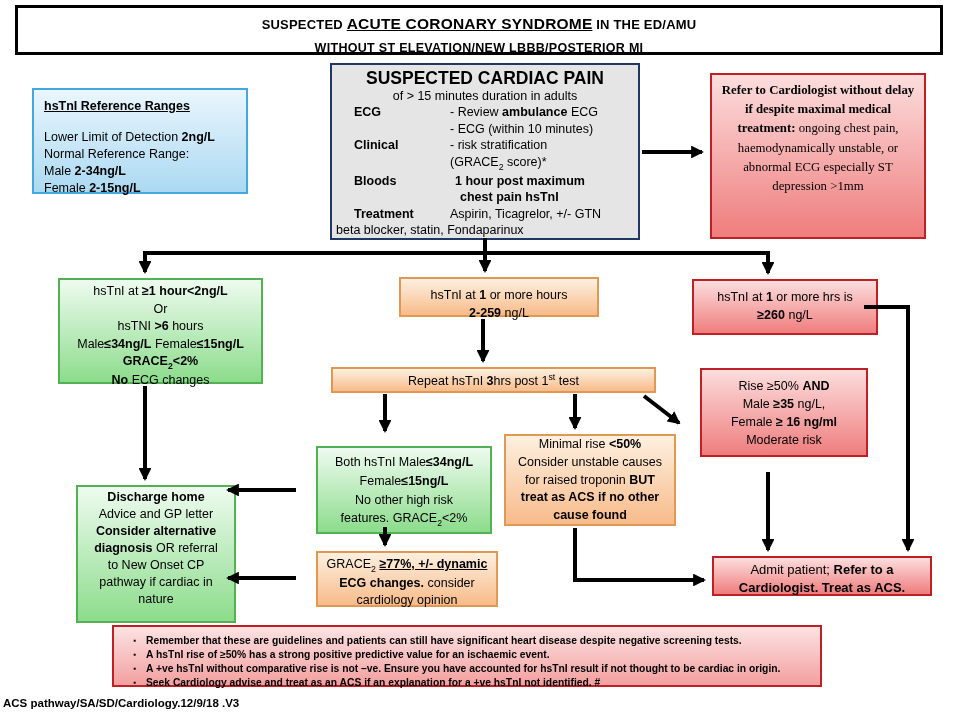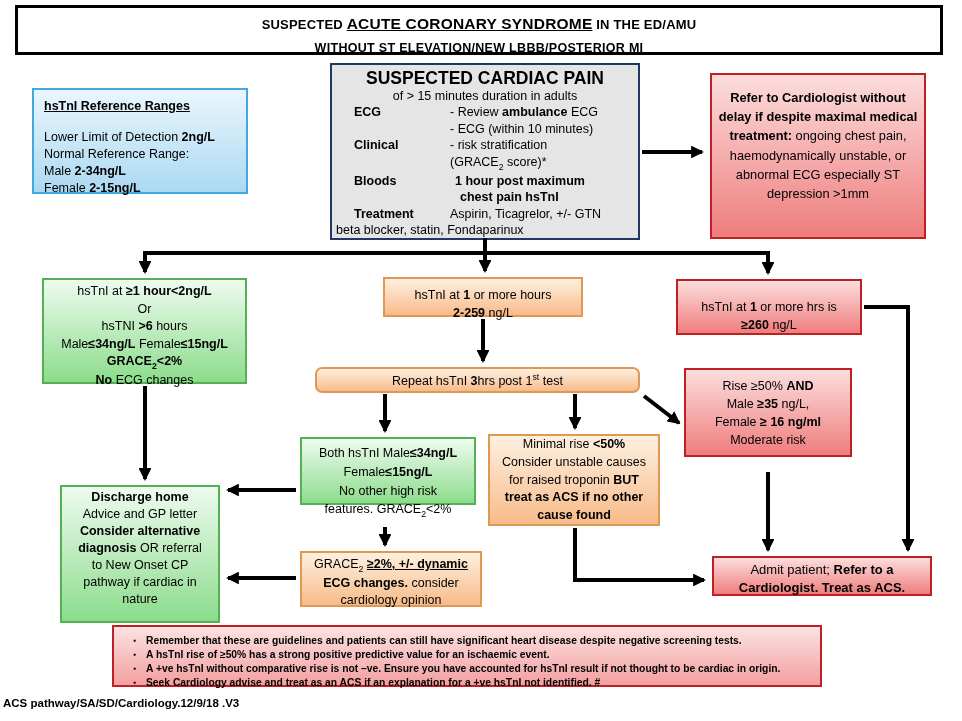--- a/index.html
+++ b/index.html
@@ -20,27 +20,27 @@
   #arrows{position:absolute;left:0;top:0;z-index:2;pointer-events:none;}
   .t1{font-size:13px;font-weight:bold;letter-spacing:.2px;}
   .t1 .big{font-size:15.5px;text-decoration:underline;}
   .t2{font-size:12.5px;font-weight:bold;margin-top:8px;letter-spacing:.3px;}
   .ref{font-size:12.5px;text-align:left;padding:8px 0 0 10px;line-height:1.35;}
   .cardiac{padding-top:3px;font-size:12.5px;}
   .cardiac h1{margin:0;font-size:17.5px;font-weight:bold;}
   .cardiac .sub{font-size:12.5px;margin-bottom:1px;}
   .crow{display:grid;grid-template-columns:96px 1fr;text-align:left;padding-left:22px;line-height:1.32;}
   .cfull{text-align:left;padding-left:4px;line-height:1.32;}
-  .refer{font-size:12.8px;line-height:1.5;padding:13px 6px 0 6px;}
-  .small-flow{font-size:12.5px;}
+  .refer{font-size:12.8px;line-height:1.5;padding:6px 6px 0 6px;font-family:Liberation Serif, serif;}
+  .small-flow{font-size:12.5px;margin-left:16px;}
   .lh14{line-height:1.4;}
   .green-low{padding-top:3px;}
   .orange-mid{padding-top:8px;}
-  .red-high{padding-top:18px;}
-  .repeat{padding-top:3px;border-radius:7px;}
+  .red-high{padding-top:8px;}
+  .repeat{padding-top:3px;}
   .rise{padding-top:7px;line-height:1.45;}
   .both{padding-top:5px;line-height:1.5;}
   .minimal{line-height:1.42;}
   .discharge{padding-top:2px;line-height:1.36;}
   .grace{padding-top:3px;line-height:1.4;}
   .admit{padding-top:3px;font-size:13px;line-height:1.4;}
   .notes-box{font-size:10.3px;font-weight:bold;padding:7px 6px 0 10px;line-height:1.36;}
   .nrow{display:flex;}
   .nrow .blt{width:22px;text-align:center;flex:0 0 22px;font-size:8px;line-height:14px;}
   .footer{position:absolute;left:3px;top:697px;font-size:11.5px;font-weight:bold;}
@@ -125,21 +125,21 @@
     <span>Repeat hsTnI </span><span class="b">3</span><span>hrs post 1</span><sup>st</sup><span>  test</span>
   </div>
 
   <div class="box red small-flow rise" style="left:684px;top:368px;width:168px;height:89px;text-align:center;">
     <div><span>Rise ≥50% </span><span class="b">AND</span></div>
     <div><span>Male </span><span class="b">≥35</span><span> ng/L,</span></div>
     <div><span>Female </span><span class="b">≥ 16 ng/ml</span></div>
     <div>Moderate risk</div>
   </div>
 
-  <div class="box green small-flow both" style="left:300px;top:437px;width:176px;height:68px;">
+  <div class="box green small-flow both" style="left:300px;top:446px;width:176px;height:88px;">
     <div><span>Both hsTnI Male</span><span class="b">≤34ng/L</span></div>
     <div><span>Female</span><span class="b">≤15ng/L</span></div>
     <div>No other high risk</div>
     <div><span>features. GRACE</span><sub>2</sub><span>&lt;2%</span></div>
   </div>
 
   <div class="box orange small-flow minimal" style="left:488px;top:434px;width:172px;height:92px;">
     <div><span>Minimal rise </span><span class="b">&lt;50%</span></div>
     <div>Consider unstable causes</div>
     <div><span>for raised troponin </span><span class="b">BUT</span></div>
@@ -151,21 +151,21 @@
     <div class="b">Discharge home</div>
     <div>Advice and GP letter</div>
     <div class="b">Consider alternative</div>
     <div><span class="b">diagnosis</span><span> OR referral</span></div>
     <div>to New Onset CP</div>
     <div>pathway if cardiac in</div>
     <div>nature</div>
   </div>
 
   <div class="box orange small-flow grace" style="left:300px;top:551px;width:182px;height:56px;">
-    <div><span>GRACE</span><sub>2</sub><span> </span><span class="b u">≥2%, +/- dynamic</span></div>
+    <div><span>GRACE</span><sub>2</sub><span> </span><span class="b u">≥77%, +/- dynamic</span></div>
     <div><span class="b">ECG changes.</span><span> consider</span></div>
     <div>cardiology opinion</div>
   </div>
 
   <div class="box red admit" style="left:712px;top:556px;width:220px;height:40px;">
     <span>Admit patient; </span><span class="b">Refer to a Cardiologist. Treat as ACS.</span>
   </div>
 
   <div class="box notes-box" style="left:112px;top:625px;width:710px;height:62px;">
     <div class="nrow">

